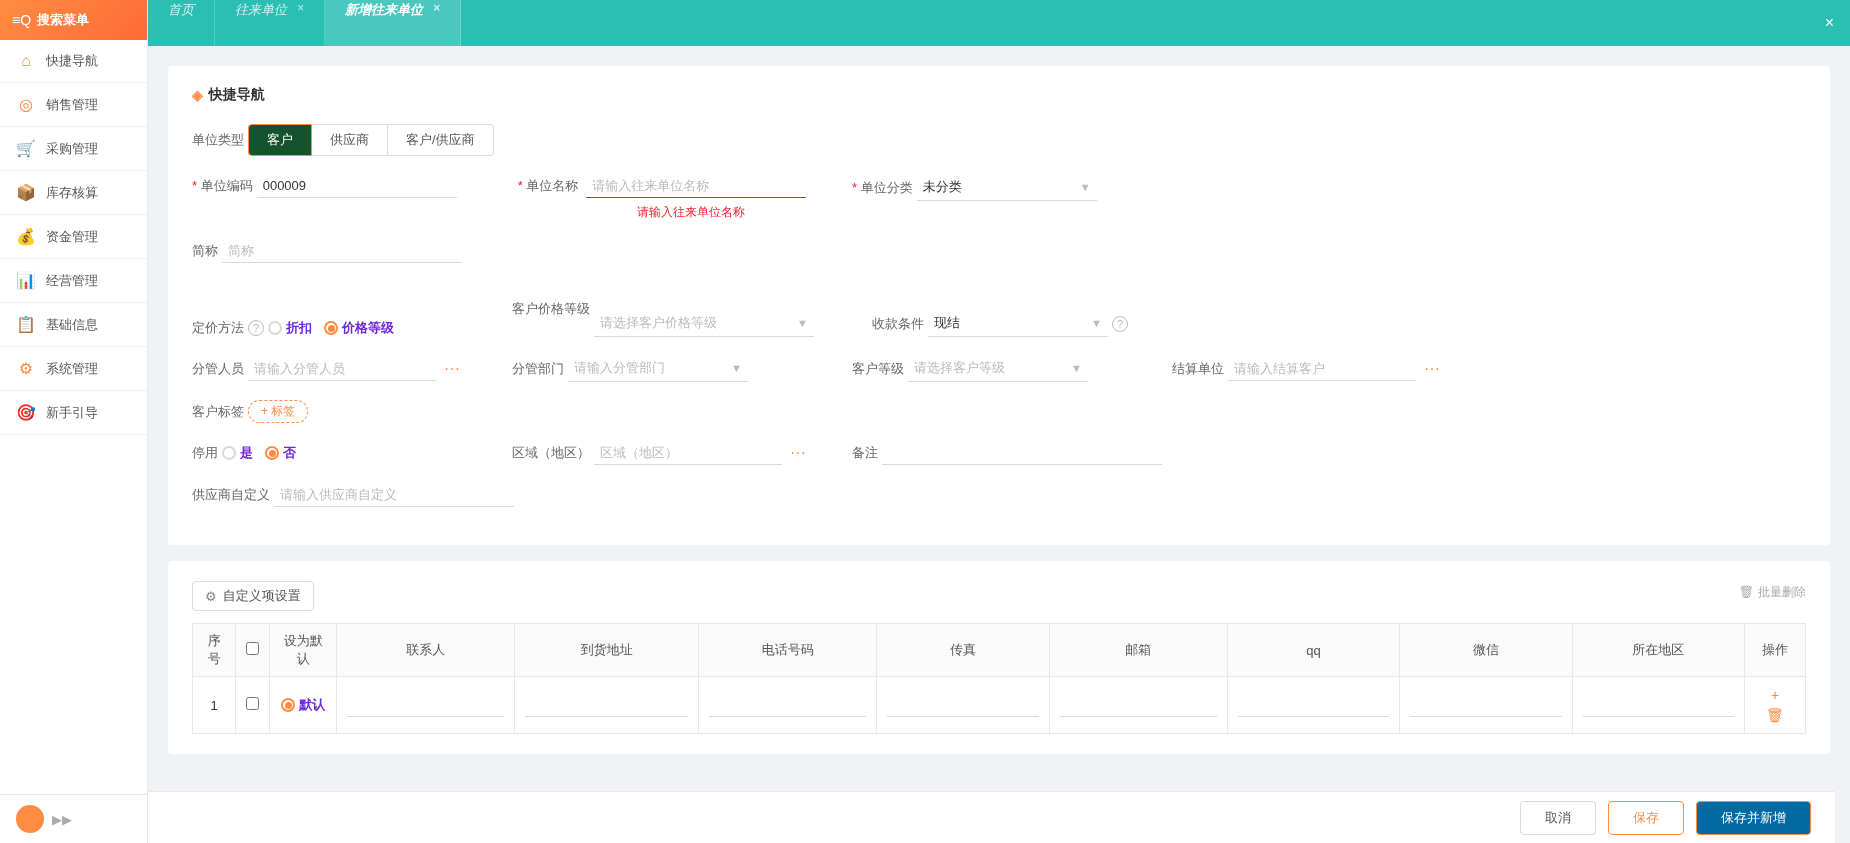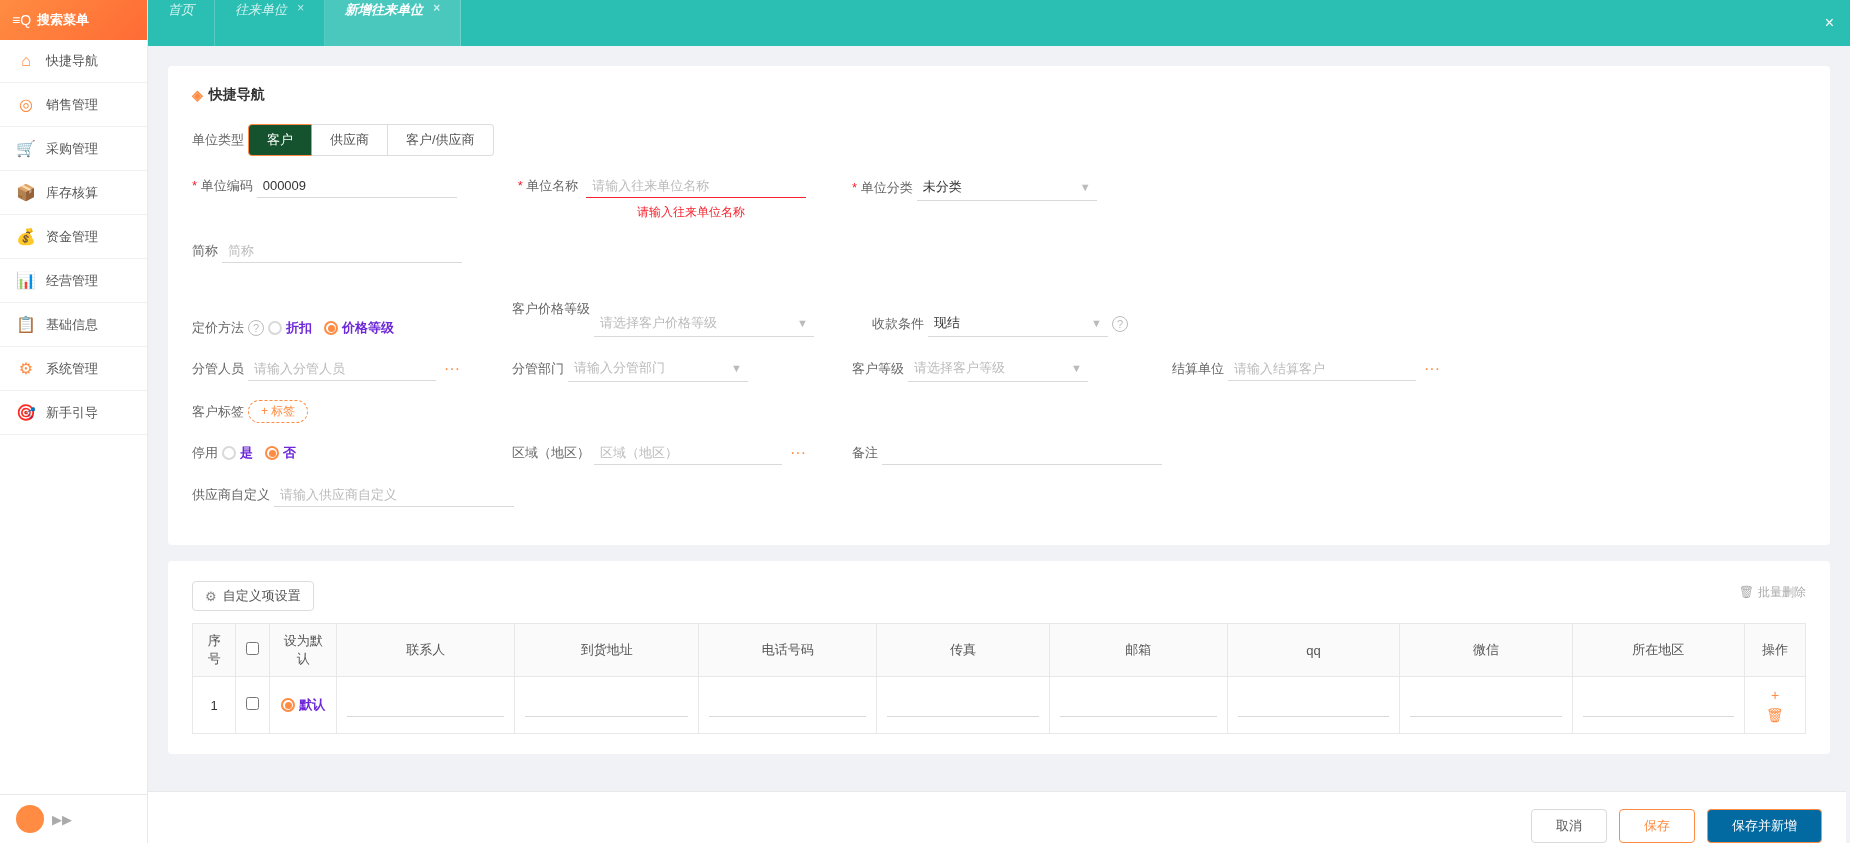--- a/index.html
+++ b/index.html
@@ -285,26 +285,26 @@
       padding: 8px 10px;
       text-align: center;
       color: #333;
     }
 
     
     .bottom-bar {
       position: fixed;
       bottom: 0;
       left: 148px;
-      right: 4px;
+      right: 15px;
       height: 52px;
       background: #fff;
       border-top: 1px solid #e8e8e8;
       display: flex;
-      align-items: flex-end;
+      align-items: center;
       justify-content: flex-end;
       padding: 0 24px;
       gap: 12px;
       z-index: 100;
     }
     .btn-cancel {
       padding: 7px 24px;
       border: 1px solid #d9d9d9;
       border-radius: 4px;
       background: #fff;

